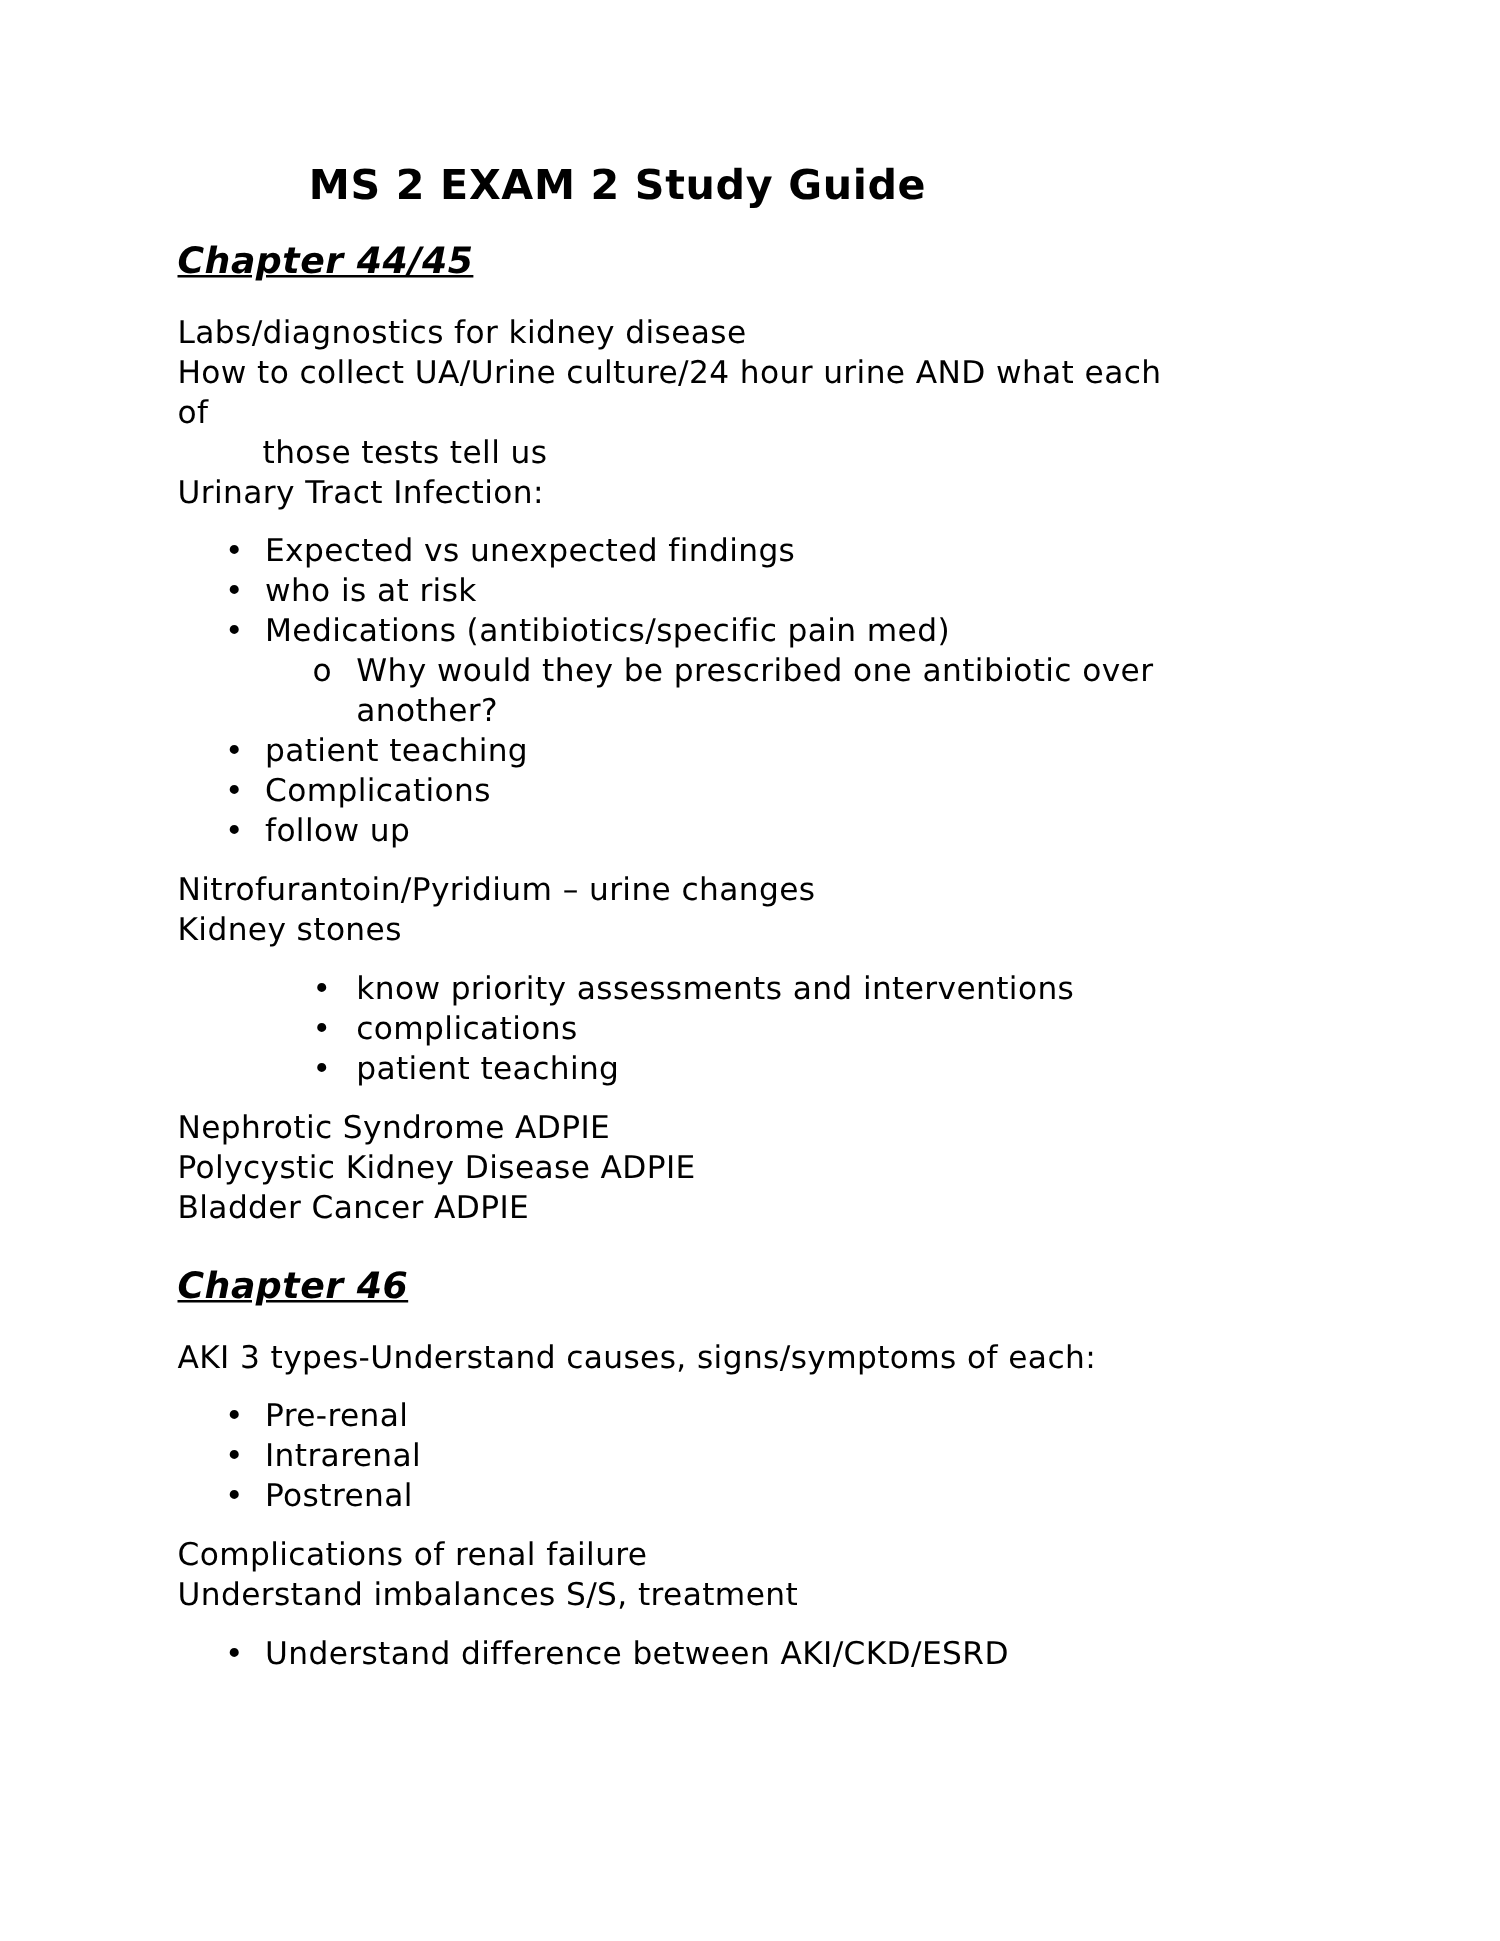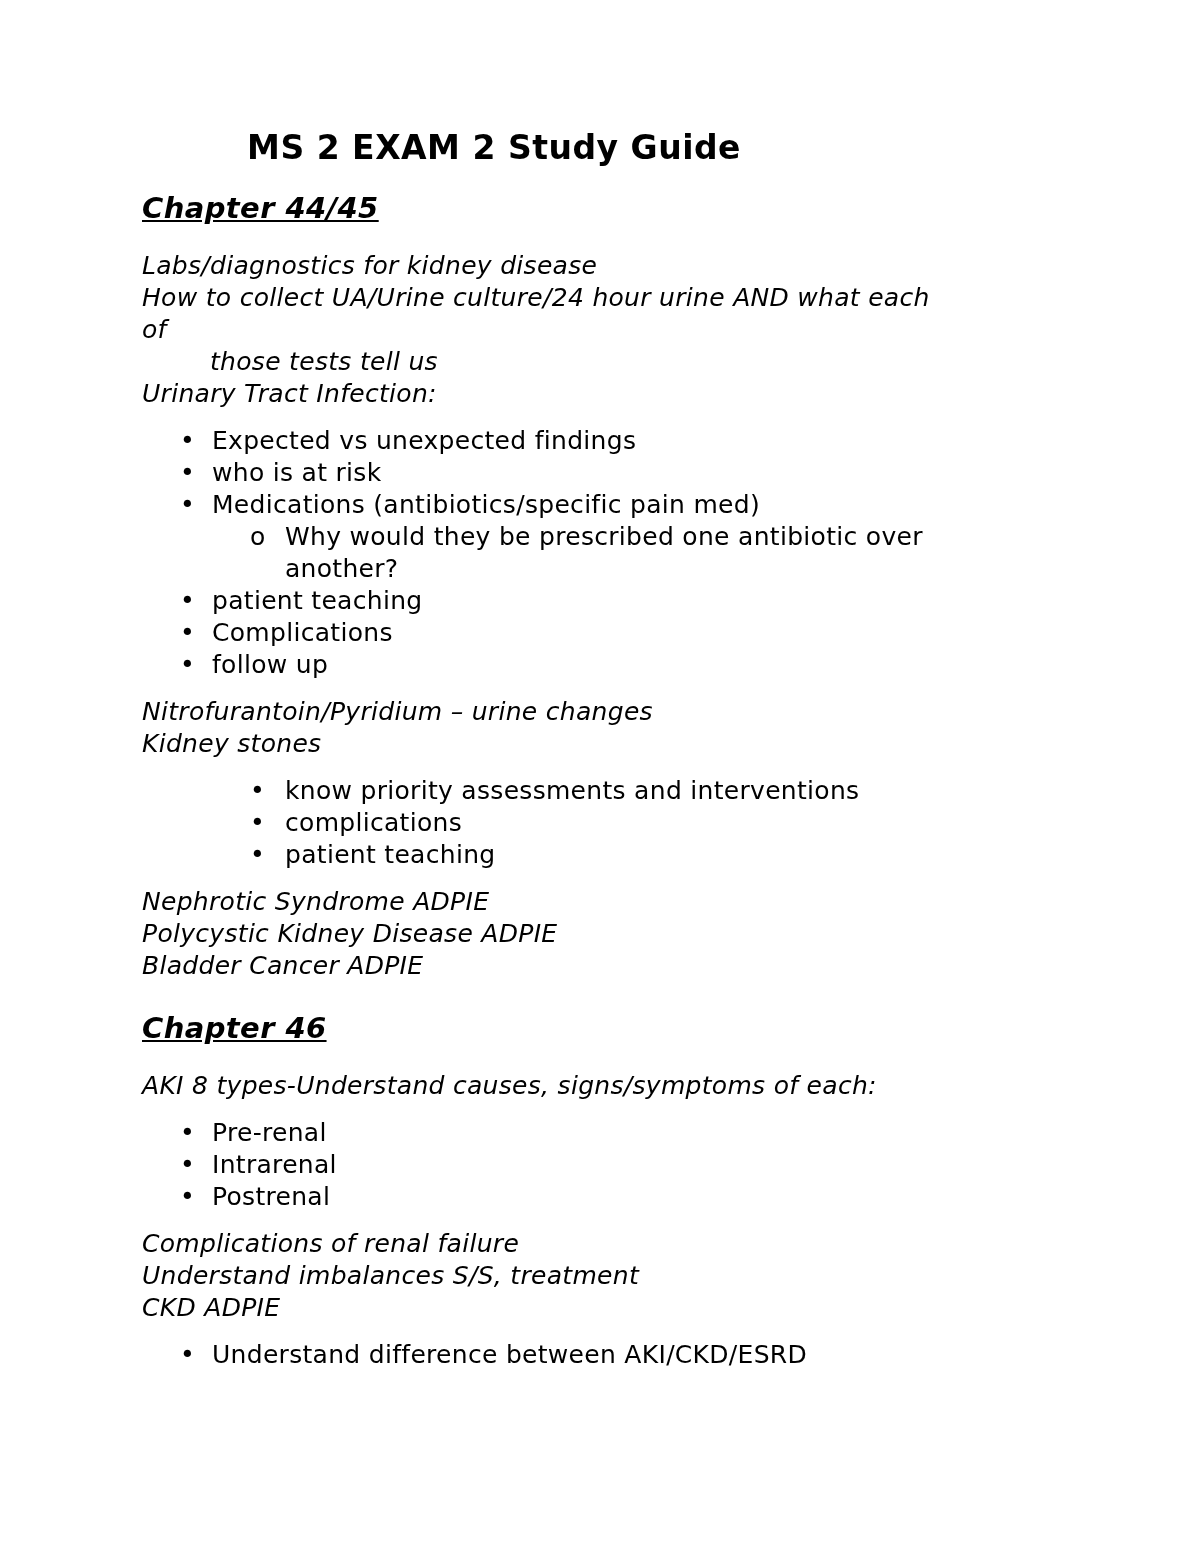--- a/index.html
+++ b/index.html
@@ -39,21 +39,20 @@
     font-weight: bold;
     font-style: italic;
     text-decoration: underline;
     letter-spacing: 0.4px;
   }
   .content > h2.chapter-heading:first-child {
     margin-top: 0;
   }
   p.para {
     margin: 0 0 15px 0;
-    font-style: italic;
   }
   .line {
     display: block;
   }
   .line.cont {
     padding-left: 68px;
   }
   .list {
     margin: 0 0 15px 0;
   }
@@ -154,42 +153,41 @@
 
     <p class="para">
       <span class="line">Nephrotic Syndrome ADPIE</span>
       <span class="line">Polycystic Kidney Disease ADPIE</span>
       <span class="line">Bladder Cancer ADPIE</span>
     </p>
 
     <h2 class="chapter-heading">Chapter 46</h2>
 
     <p class="para">
-      <span class="line">AKI 8 types-Understand causes, signs/symptoms of each:</span>
+      <span class="line">AKI 3 types-Understand causes, signs/symptoms of each:</span>
     </p>
 
     <div class="list">
       <div class="li l1">
         <span class="marker">•</span>
         <span class="txt">Pre-renal</span>
       </div>
       <div class="li l1">
         <span class="marker">•</span>
         <span class="txt">Intrarenal</span>
       </div>
       <div class="li l1">
         <span class="marker">•</span>
         <span class="txt">Postrenal</span>
       </div>
     </div>
 
     <p class="para">
       <span class="line">Complications of renal failure</span>
       <span class="line">Understand imbalances S/S, treatment</span>
-      <span class="line">CKD ADPIE</span>
     </p>
 
     <div class="list">
       <div class="li l1">
         <span class="marker">•</span>
         <span class="txt">Understand difference between AKI/CKD/ESRD</span>
       </div>
     </div>
 
 

